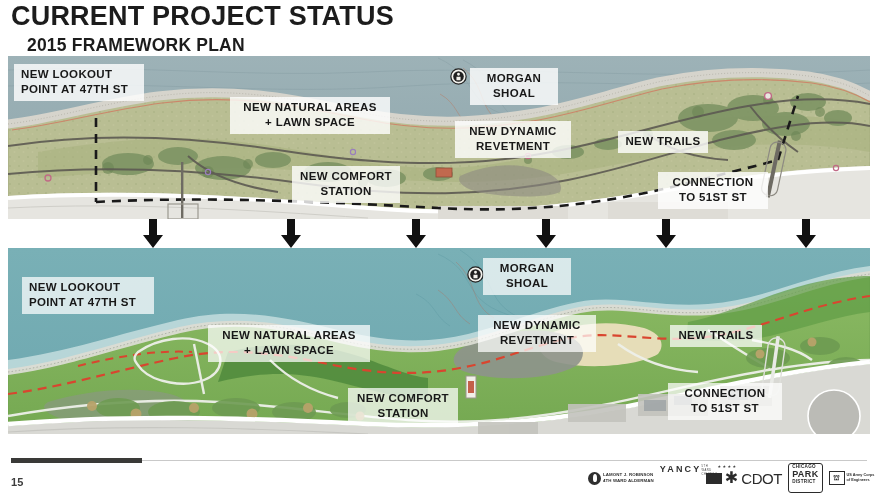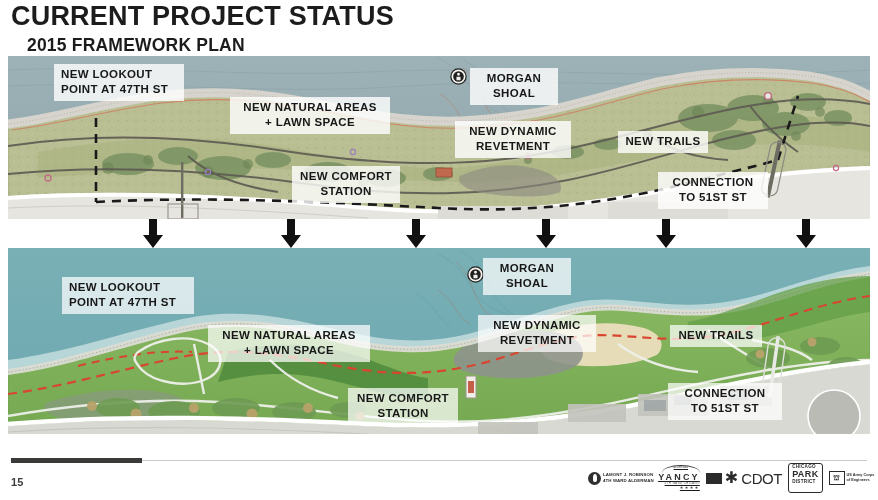--- a/index.html
+++ b/index.html
@@ -36,21 +36,21 @@
     color:#181818;
     font-weight:bold;
     font-size:11.5px;
     letter-spacing:0.35px;
     line-height:1.30;
     padding:3px 7px 4px 7px;
     text-align:center;
     white-space:pre-line;
     box-sizing:border-box;
   }
-  .callout.left{text-align:left;margin-left:40px;}
+  .callout.left{text-align:left;}
   .callout.lower{background:rgba(255,255,255,0.72);}
 
   
   .arrows{position:absolute;left:0;top:219px;width:878px;height:30px;}
   .arrow{position:absolute;top:0;width:24px;height:29px;}
 
   
   .prelim{
     position:absolute;left:11px;top:432px;
     font-size:19px;font-weight:bold;letter-spacing:0.3px;color:#1c1c1c;
@@ -76,21 +76,21 @@
   }
   .ald-globe:after{
     content:"";position:absolute;left:4.5px;top:2.5px;width:4px;height:8px;
     background:#fff;border-radius:50% 50% 40% 40%;
   }
   .ald-text{display:flex;flex-direction:column;justify-content:center;}
   .ald-l1,.ald-l2{
     font-size:4.4px;font-weight:bold;letter-spacing:0.1px;color:#2f2f2f;
     line-height:1.35;white-space:nowrap;
   }
-  .logo-yancy{display:flex;flex-direction:column;align-items:flex-end;width:40px;text-decoration:underline;}
+  .logo-yancy{display:flex;align-items:flex-start;width:40px;}
   .yancy-arc{
     width:38px;height:7px;border-top:1px solid #3a3a3a;border-radius:50%/100% 100% 0 0;
     font-size:2.6px;text-align:center;color:#3a3a3a;overflow:hidden;
   }
   .yancy-name{font-size:9px;font-weight:bold;letter-spacing:2.2px;color:#2f2f2f;line-height:1;}
   .yancy-sub{font-size:2.7px;letter-spacing:0.5px;color:#3a3a3a;line-height:1.5;}
   .yancy-stars{font-size:4px;letter-spacing:1.4px;color:#3a3a3a;line-height:1;}
   .logo-cdot{display:flex;align-items:center;gap:3px;}
   .cdot-sq{width:16px;height:11px;background:#2b2b2b;flex:none;}
   .cdot-star{font-size:16px;line-height:1;color:#2b2b2b;}

